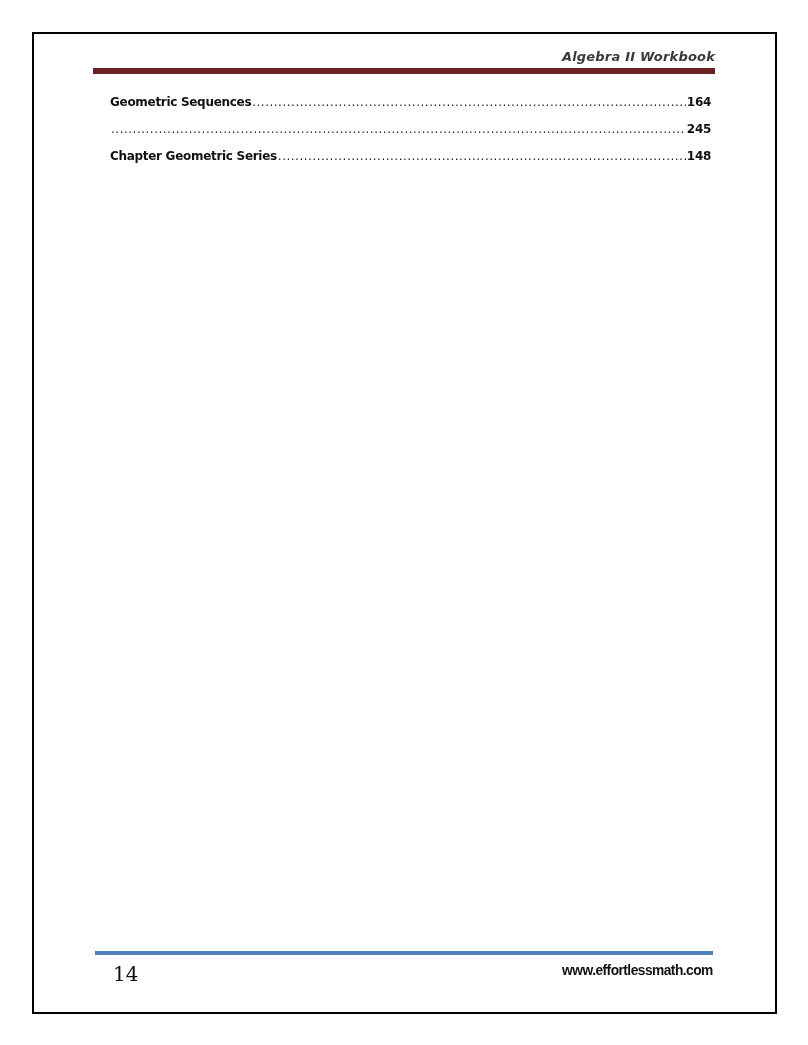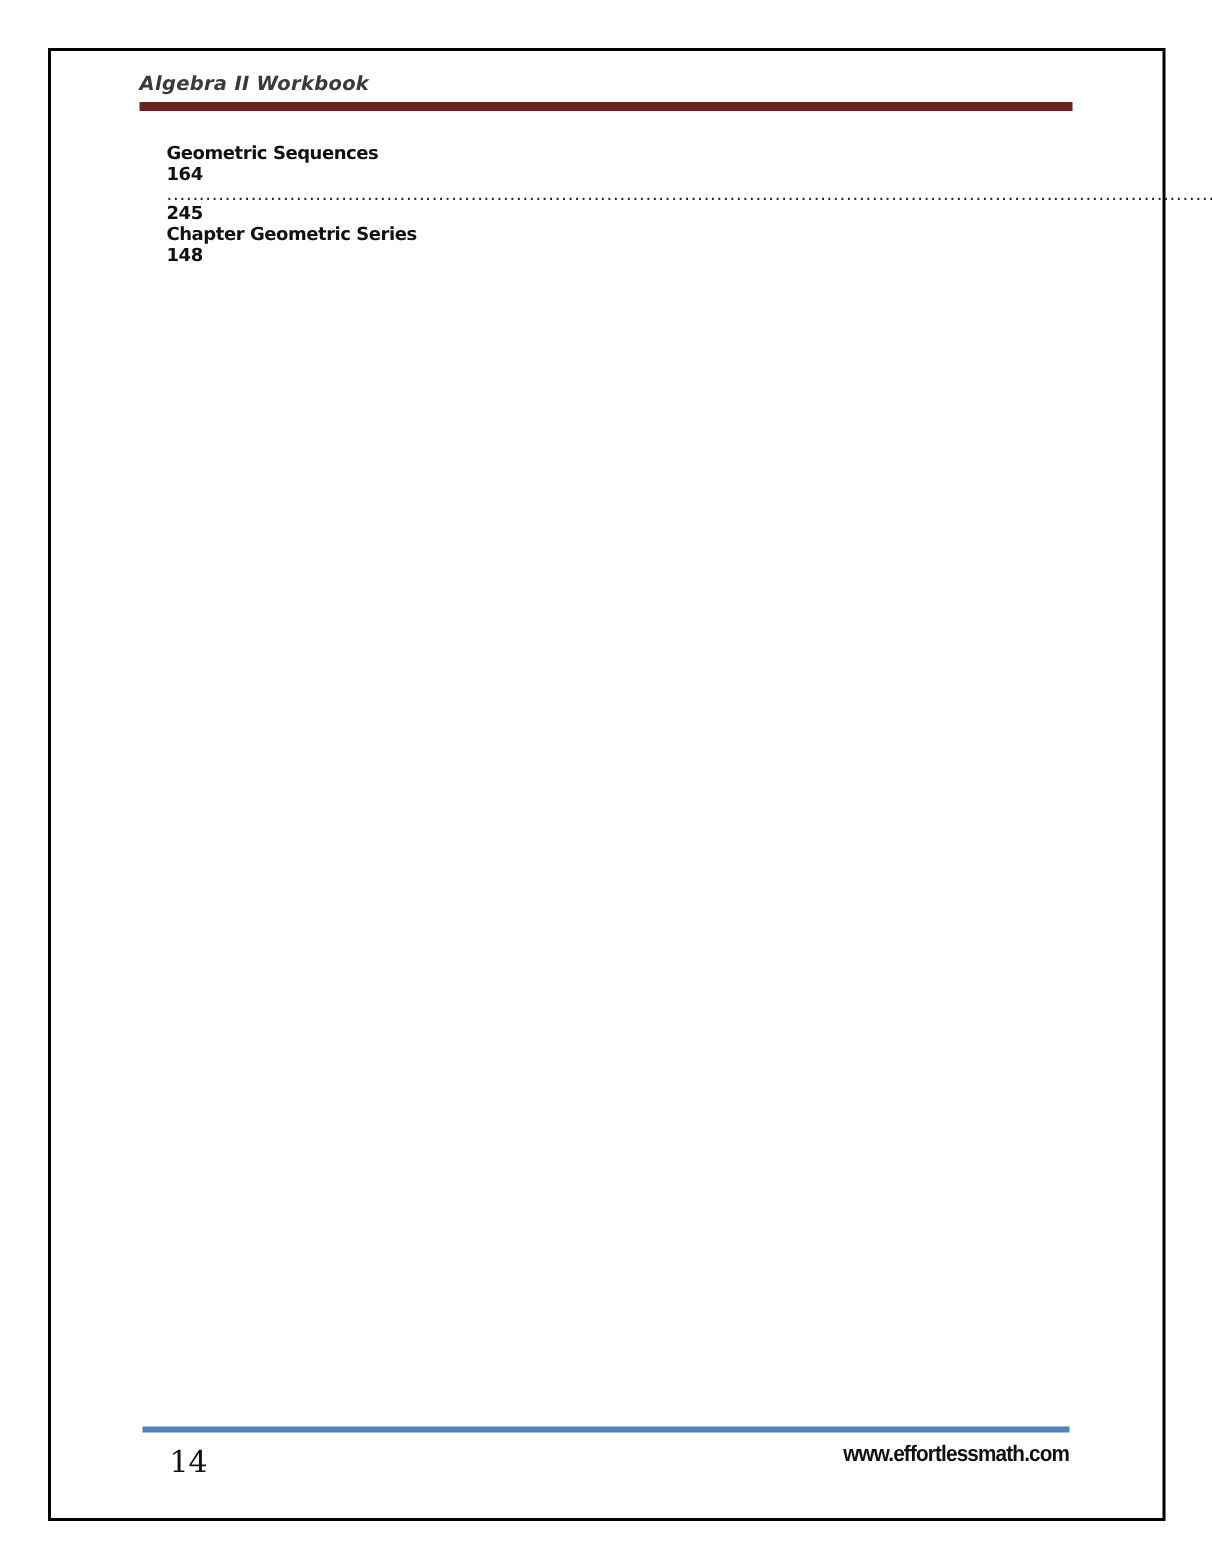--- a/index.html
+++ b/index.html
@@ -1,21 +1,21 @@
 <!DOCTYPE html>
 <html><head>
 <meta charset="utf-8">
 <style>
   html, body { margin:0; padding:0; background:#ffffff; }
   body { width:808px; height:1045px; position:relative; overflow:hidden; font-family:"Liberation Sans", sans-serif; }
   .page-border { position:absolute; left:32px; top:32px; width:741px; height:978px; border:2px solid #000; box-sizing:border-box; width:745px; height:982px; }
-  .running-head { position:absolute; left:93px; width:622px; top:49px; text-align:left; font-size:13px; font-style:italic; font-weight:bold; color:#3a3a3a; font-family:"DejaVu Sans", sans-serif; letter-spacing:0.2px; }
+  .running-head { position:absolute; left:93px; width:622px; top:49px; text-align:right; font-size:13px; font-style:italic; font-weight:bold; color:#3a3a3a; font-family:"DejaVu Sans", sans-serif; letter-spacing:0.2px; }
   .head-rule { position:absolute; left:93px; top:68px; width:622px; height:6px; }
   .toc { position:absolute; left:110px; top:95px; width:601px; }
-  .toc-row { display:flex; align-items:baseline; height:27px; font-size:12px; font-weight:bold; color:#111; font-family:"DejaVu Sans", sans-serif; letter-spacing:-0.3px;flex-direction:column; }
+  .toc-row { display:flex; align-items:baseline; height:27px; font-size:12px; font-weight:bold; color:#111; font-family:"DejaVu Sans", sans-serif; letter-spacing:-0.3px; }
   .toc-title { white-space:nowrap; }
   .toc-leader { flex:1; overflow:hidden; white-space:nowrap; margin:0 1px; color:#222; font-weight:normal; }
   .toc-leader::before { content:"................................................................................................................................................................................................................................"; letter-spacing:0.5px; }
   .toc-page { white-space:nowrap; }
   .foot-rule { position:absolute; left:95px; top:951px; width:618px; height:4px; }
   .page-number { position:absolute; left:113px; top:962px; font-family:"DejaVu Serif", serif; font-size:20px; color:#111; }
   .site-url { position:absolute; right:95px; top:961px; font-family:"Liberation Sans", sans-serif; font-weight:bold; font-size:15px; color:#111; letter-spacing:-0.6px; transform:scaleX(0.92); transform-origin:right; }
 </style>
 </head>
 <body>

